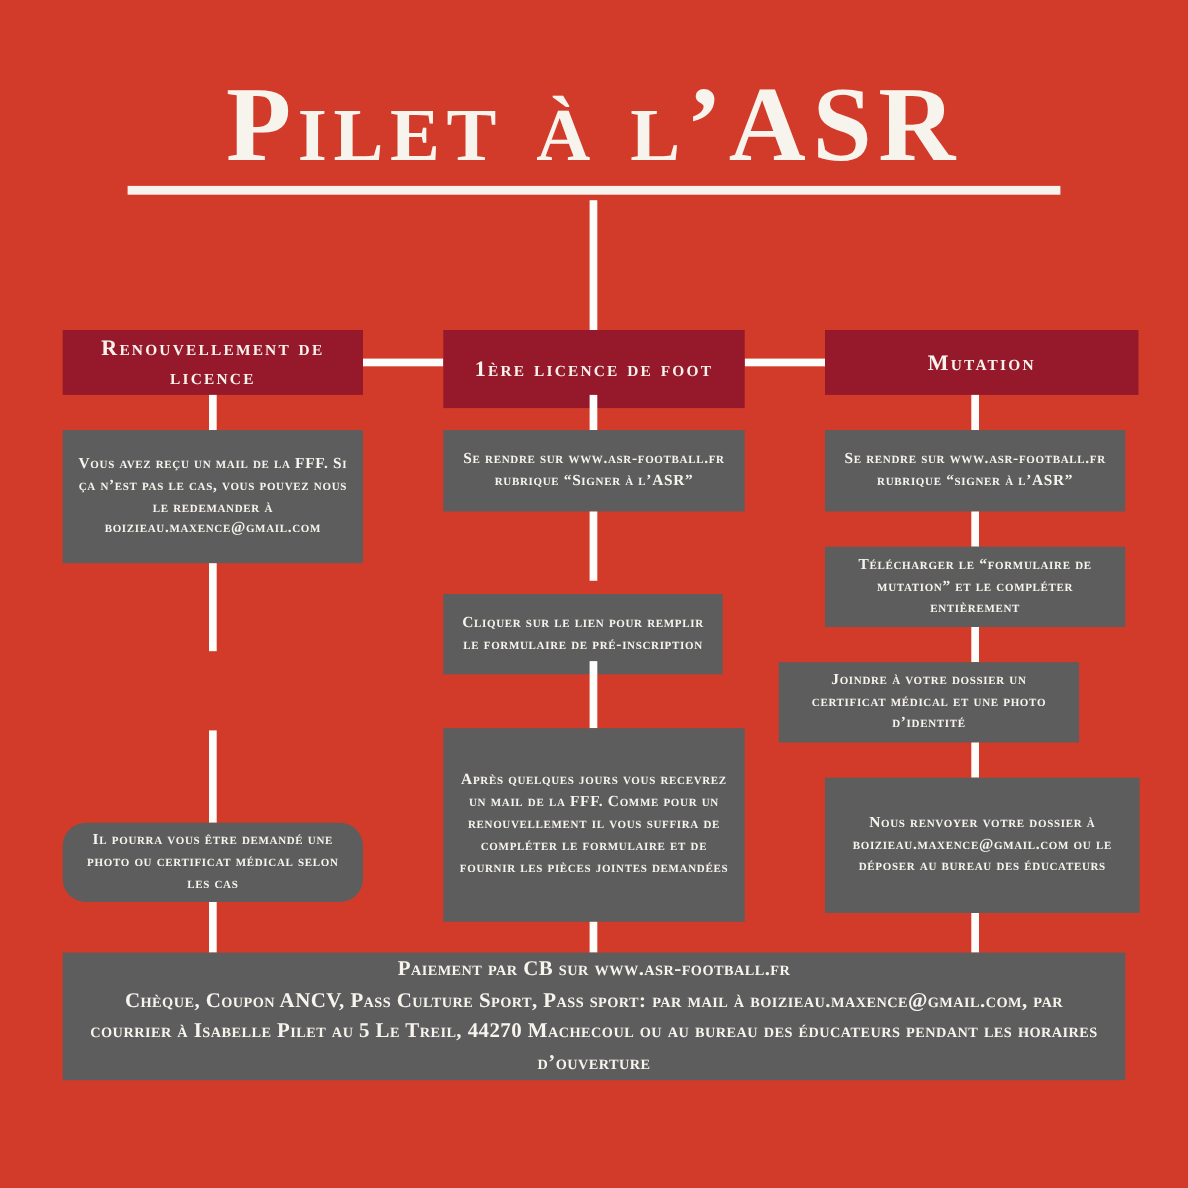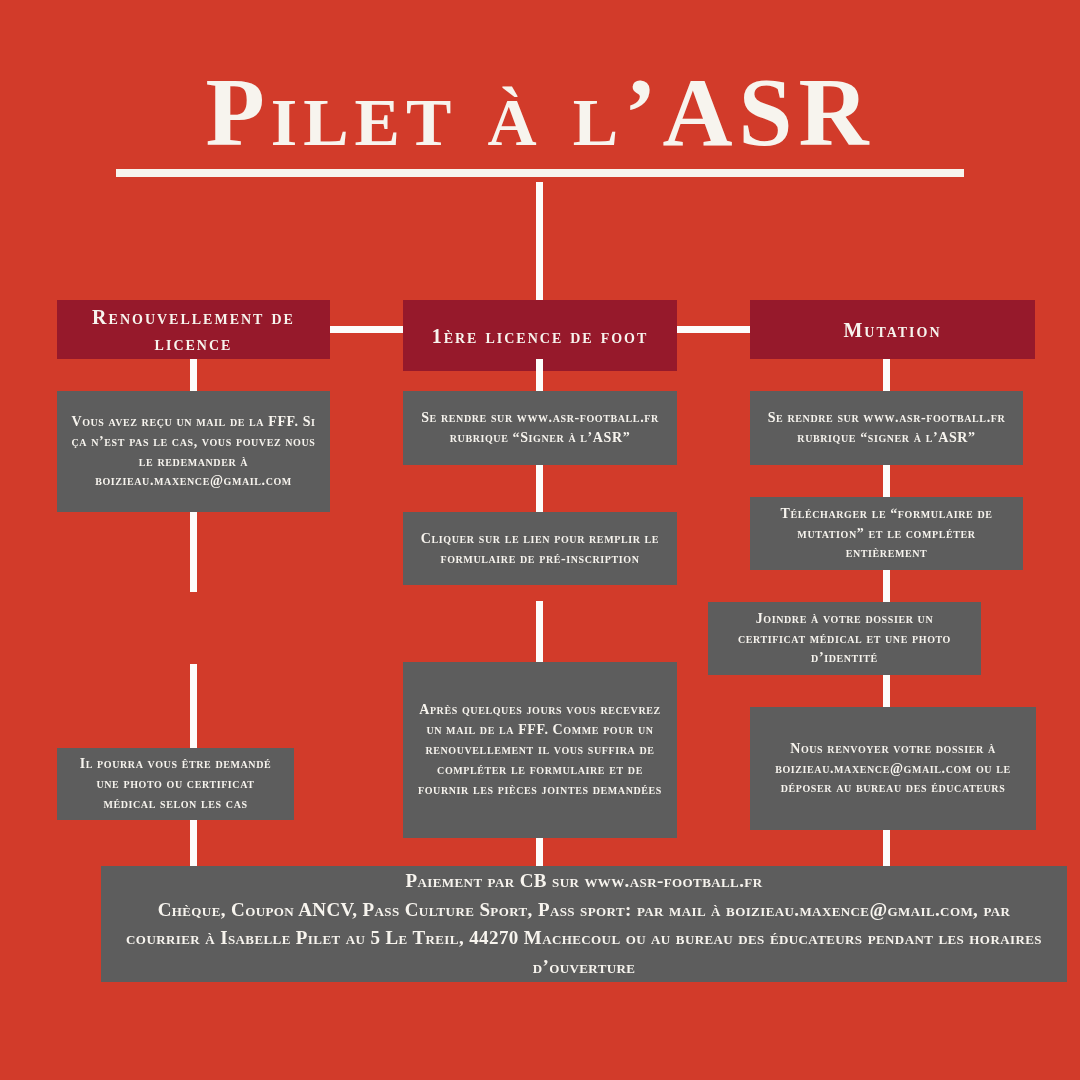--- a/index.html
+++ b/index.html
@@ -42,21 +42,21 @@
     font-variant:small-caps;font-weight:bold;
     font-size:14px;letter-spacing:.6px;line-height:1.42;
     text-align:center;padding:6px 12px;box-sizing:border-box;
   }
   .footer{
     position:absolute;left:57px;top:866px;width:966px;height:116px;
     background:var(--box);
     display:flex;flex-direction:column;align-items:center;justify-content:center;
     font-variant:small-caps;font-weight:bold;
     font-size:19px;letter-spacing:.4px;line-height:1.5;
-    text-align:center;padding:6px 22px;box-sizing:border-box;margin-left:44px;
+    text-align:center;padding:6px 22px;box-sizing:border-box;
   }
   .footer p{margin:0;}
 </style>
 </head>
 <body>
 
 <div class="canvas">
 
   <h1 class="title">Pilet à l’ASR</h1>
   <div class="title-underline"></div>
@@ -64,28 +64,28 @@
   <div class="line" style="left:536px;top:182px;width:7px;height:118px;"></div>
 
   <div class="line" style="left:330px;top:326px;width:73px;height:7px;"></div>
   <div class="line" style="left:677px;top:326px;width:73px;height:7px;"></div>
 
   <div class="hdr" style="left:57px;top:300px;width:273px;height:59px;">Renouvellement de licence</div>
   <div class="line" style="left:190px;top:359px;width:7px;height:32px;"></div>
   <div class="gbox" style="left:57px;top:391px;width:273px;height:121px;">Vous avez reçu un mail de la FFF. Si ça n’est pas le cas, vous pouvez nous le redemander à boizieau.maxence@gmail.com</div>
   <div class="line" style="left:190px;top:512px;width:7px;height:80px;"></div>
   <div class="line" style="left:190px;top:664px;width:7px;height:84px;"></div>
-  <div class="gbox" style="left:57px;top:748px;width:237px;height:72px;">Il pourra vous être demandé une photo ou certificat médical selon les cas</div>
+  <div class="gbox" style="left:57px;top:748px;width:273px;height:72px;border-radius:21px;">Il pourra vous être demandé une photo ou certificat médical selon les cas</div>
   <div class="line" style="left:190px;top:820px;width:7px;height:46px;"></div>
 
   <div class="hdr" style="left:403px;top:300px;width:274px;height:71px;">1ère licence de foot</div>
   <div class="line" style="left:536px;top:359px;width:7px;height:32px;"></div>
   <div class="gbox" style="left:403px;top:391px;width:274px;height:74px;">Se rendre sur www.asr-football.fr rubrique “Signer à l’ASR”</div>
   <div class="line" style="left:536px;top:465px;width:7px;height:63px;"></div>
-  <div class="gbox" style="left:403px;top:512px;width:274px;height:73px;">Cliquer sur le lien pour remplir le formulaire de pré-inscription</div>
+  <div class="gbox" style="left:403px;top:540px;width:254px;height:73px;">Cliquer sur le lien pour remplir le formulaire de pré-inscription</div>
   <div class="line" style="left:536px;top:601px;width:7px;height:61px;"></div>
   <div class="gbox" style="left:403px;top:662px;width:274px;height:176px;">Après quelques jours vous recevrez un mail de la FFF. Comme pour un renouvellement il vous suffira de compléter le formulaire et de fournir les pièces jointes demandées</div>
   <div class="line" style="left:536px;top:838px;width:7px;height:28px;"></div>
 
   <div class="hdr" style="left:750px;top:300px;width:285px;height:59px;">Mutation</div>
   <div class="line" style="left:883px;top:359px;width:7px;height:32px;"></div>
   <div class="gbox" style="left:750px;top:391px;width:273px;height:74px;">Se rendre sur www.asr-football.fr rubrique “signer à l’ASR”</div>
   <div class="line" style="left:883px;top:465px;width:7px;height:32px;"></div>
   <div class="gbox" style="left:750px;top:497px;width:273px;height:73px;">Télécharger le “formulaire de mutation” et le compléter entièrement</div>
   <div class="line" style="left:883px;top:570px;width:7px;height:32px;"></div>

